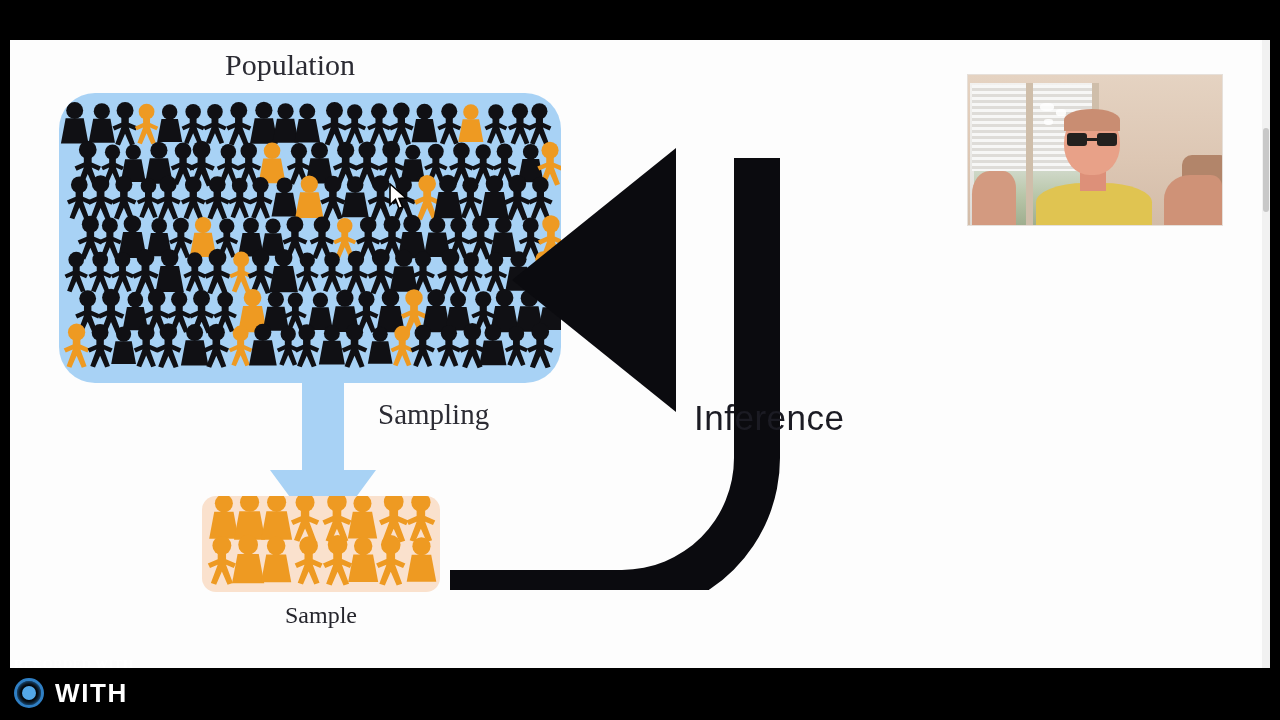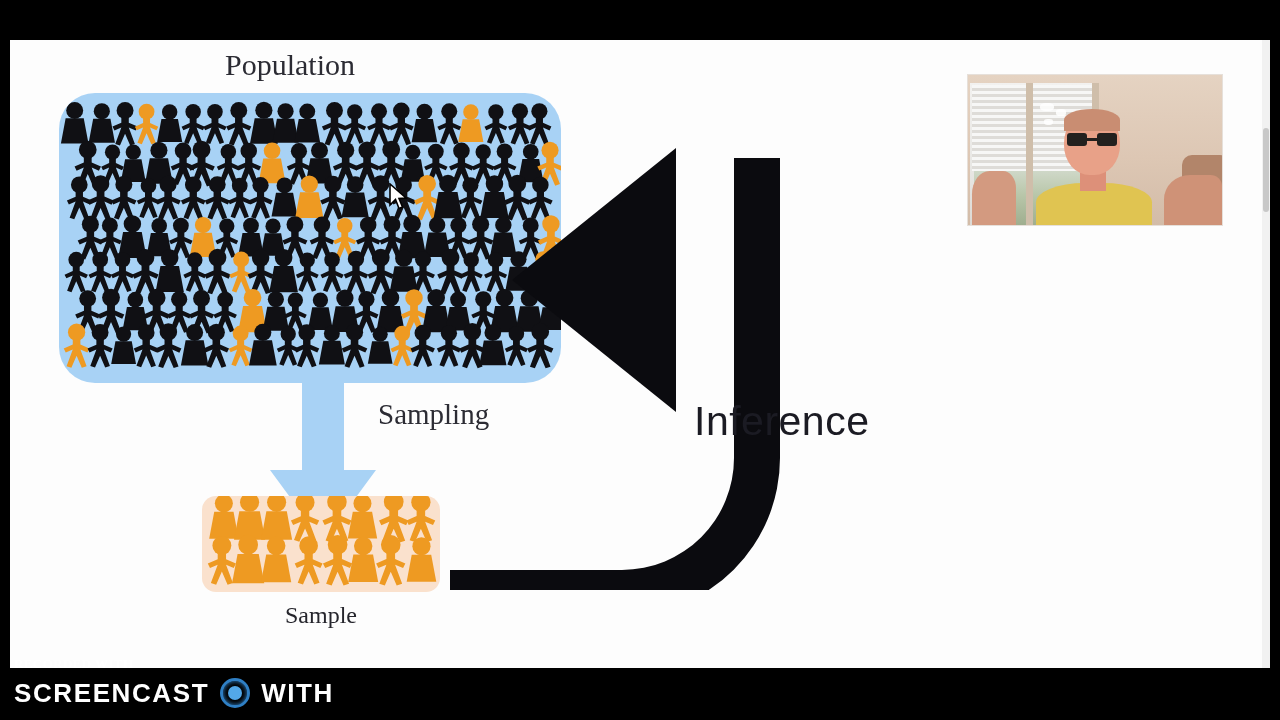--- a/index.html
+++ b/index.html
@@ -52,21 +52,21 @@
   .sample-label {
     position:absolute; left:192px; top:562px; width:238px; text-align:center;
     font-family:"Liberation Serif", serif; font-size:24px; color:#25252c;
   }
 
   
   .inf-arrow { position:absolute; left:440px; top:90px; width:350px; height:460px; }
 
   .inf-label {
     position:absolute; left:684px; top:358px;
-    font-family:"Liberation Sans", sans-serif; font-size:41px; color:#1b1b23;
+    font-family:"Liberation Sans", sans-serif; font-size:35px; color:#1b1b23;
     letter-spacing:0.5px;
   }
 
   
   .webcam {
     position:absolute; left:957px; top:34px; width:256px; height:152px;
     background:#d8c3b0; overflow:hidden; border:1px solid #e6e0da;
   }
   .wc-wall { position:absolute; inset:0; background:linear-gradient(180deg,#e5d3c2 0%, #ddc7b4 55%, #d3bca8 100%); }
   .wc-window {
@@ -1290,21 +1290,20 @@
       <path d="M2 1 L2 22 L7.5 16.5 L11 25.5 L14.5 24 L11 15.5 L18 15 Z" fill="#ffffff" stroke="#000" stroke-width="1.6"></path>
     </svg>
 
   </div>
 
   <div class="bar-bottom"></div>
 
   <div class="wm">
     <div class="wm-rec">RECORDED WITH</div>
     <div class="wm-main">
-      <span class="wm-word">SCREENCAST</span>
       <span class="wm-logo">
         <span class="wm-ring"></span>
           <span class="wm-dot"></span>
       </span>
       <span class="wm-word">WITH</span>
     </div>
   </div>
 
 </div>
 

